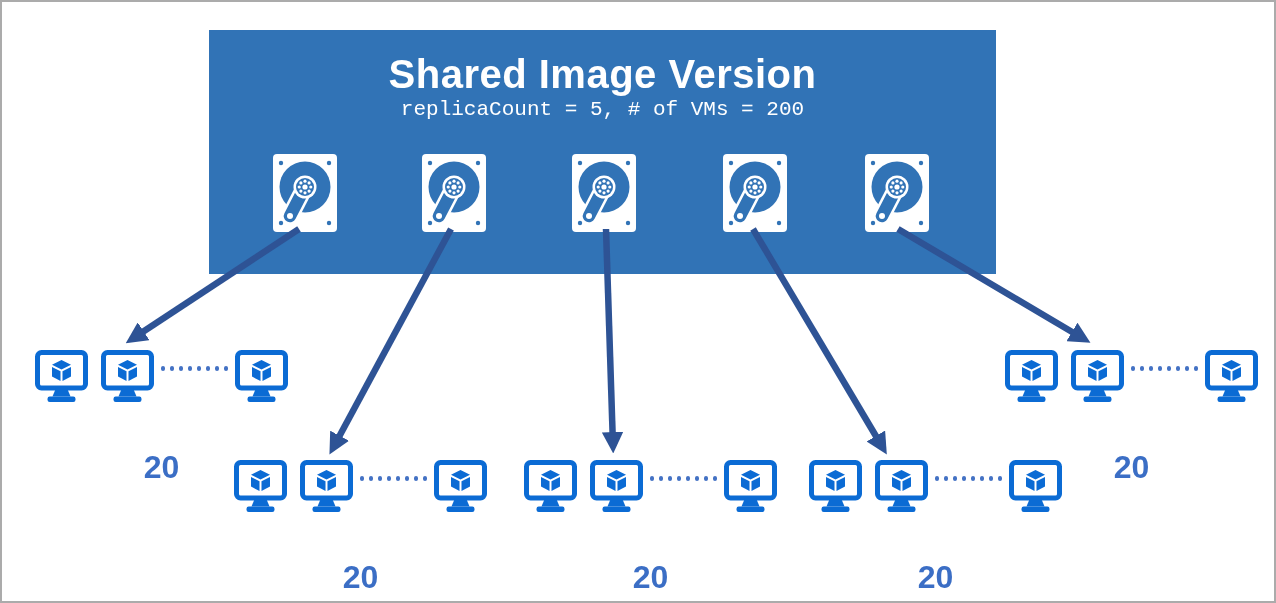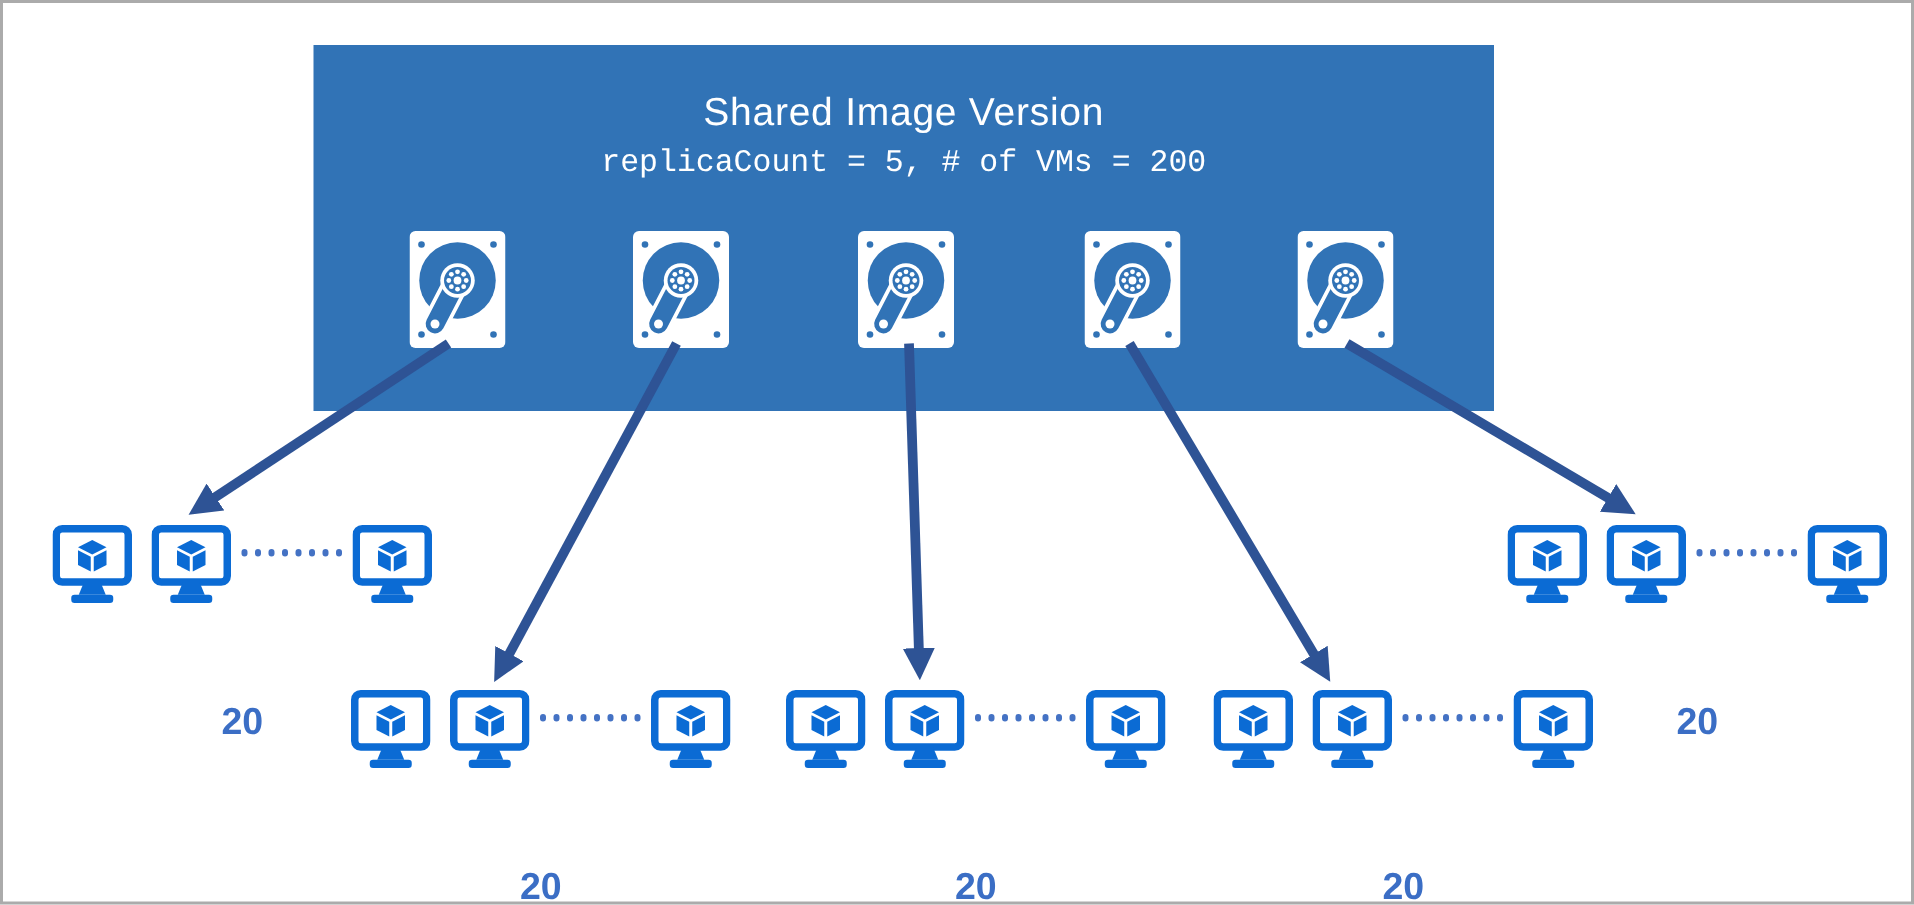--- a/index.html
+++ b/index.html
@@ -12,21 +12,21 @@
   .canvas{
     position:relative;width:1276px;height:603px;background:#fff;
     border:2px solid var(--border-gray);overflow:hidden;
   }
   
   .siv-box{
     position:absolute;left:207px;top:28px;width:787px;height:244px;
     background:var(--box-blue);text-align:center;
   }
   .siv-title{
-    margin-top:24px;color:var(--text-white);font-size:26px;font-weight:400;
+    margin-top:24px;color:var(--text-white);font-size:40px;font-weight:700;
     letter-spacing:.5px;line-height:40px;
   }
   .siv-subtitle{
     color:var(--text-white);font-family:"Liberation Mono","DejaVu Sans Mono",monospace;
     font-size:21px;line-height:32px;
   }
   .disk{position:absolute;width:64px;height:78px;top:152px;}
   .d1{left:271px}.d2{left:420px}.d3{left:570px}.d4{left:721px}.d5{left:863px}
   
   .arrows{position:absolute;left:0;top:0;width:1276px;height:603px;pointer-events:none;}
@@ -36,21 +36,21 @@
   .group{position:absolute;width:253px;display:flex;flex-direction:column;align-items:center;}
   .g1{left:33px;top:348px}.g2{left:232px;top:458px}.g3{left:522px;top:458px}
   .g4{left:807px;top:458px}.g5{left:1003px;top:348px}
   .vm-row{display:flex;align-items:flex-start;width:100%;}
   .vm{width:53px;height:53px;flex:0 0 auto;}
   .vm-2{margin-left:13px;}
   .dots{flex:1;display:flex;justify-content:center;align-items:center;gap:4.5px;margin-top:16px;}
   .dot{width:4.5px;height:4.5px;border-radius:50%;background:var(--brace-blue);}
   .brace{width:240px;height:50px;margin-top:-2px;}
   .count{
-    margin-top:16px;color:var(--label-blue);font-size:25px;font-weight:700;line-height:28px;
+    margin-top:2px;color:var(--label-blue);font-size:32px;font-weight:700;line-height:28px;
   }
   
   .white{fill:#fff;}
   .platter{fill:var(--box-blue);}
   .armline{stroke:var(--box-blue);}
   .vm-stroke{stroke:var(--vm-blue);fill:#fff;}
   .vm-fill{fill:var(--vm-blue);}
 </style>
 </head>
 <body>

